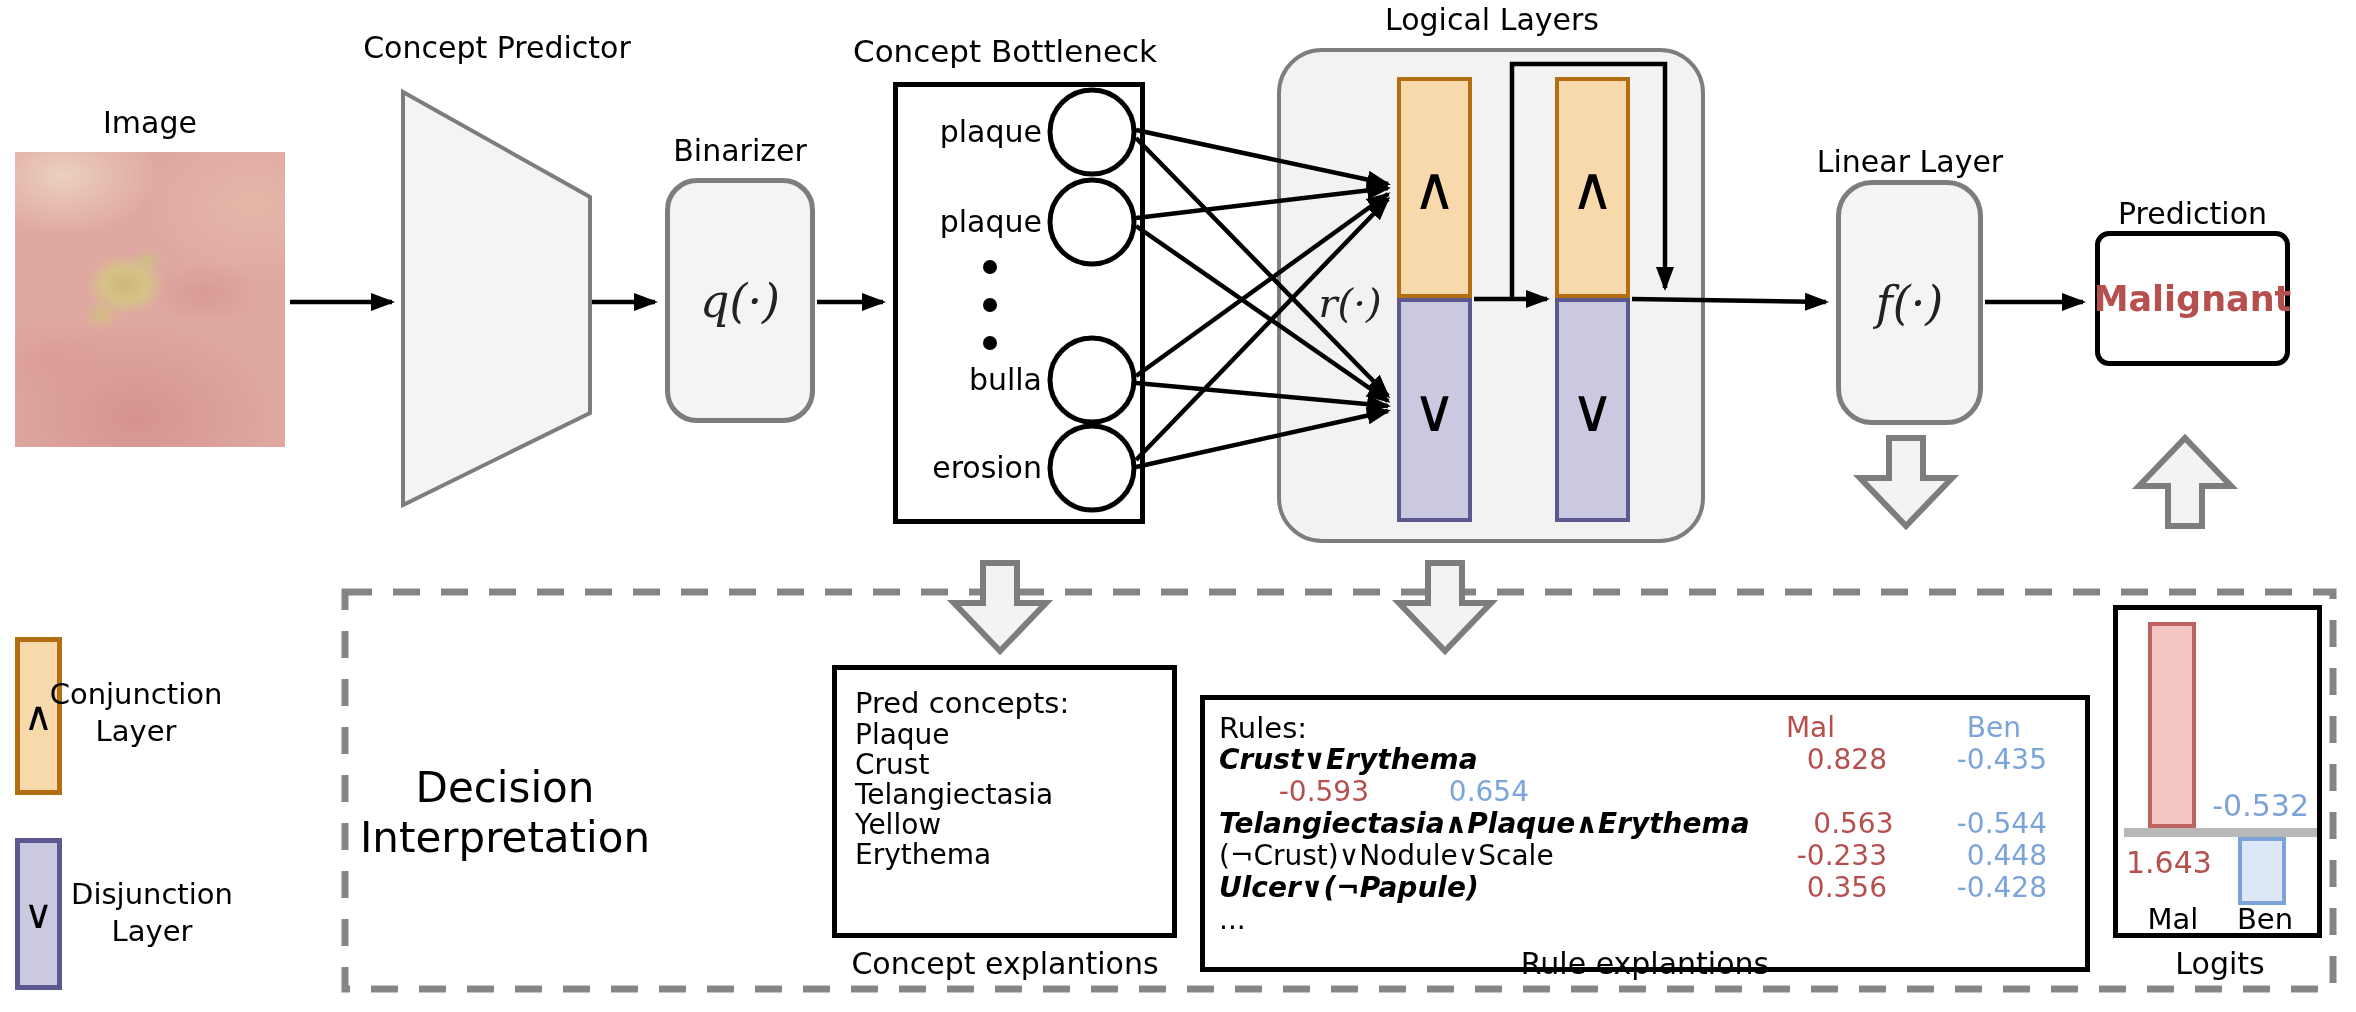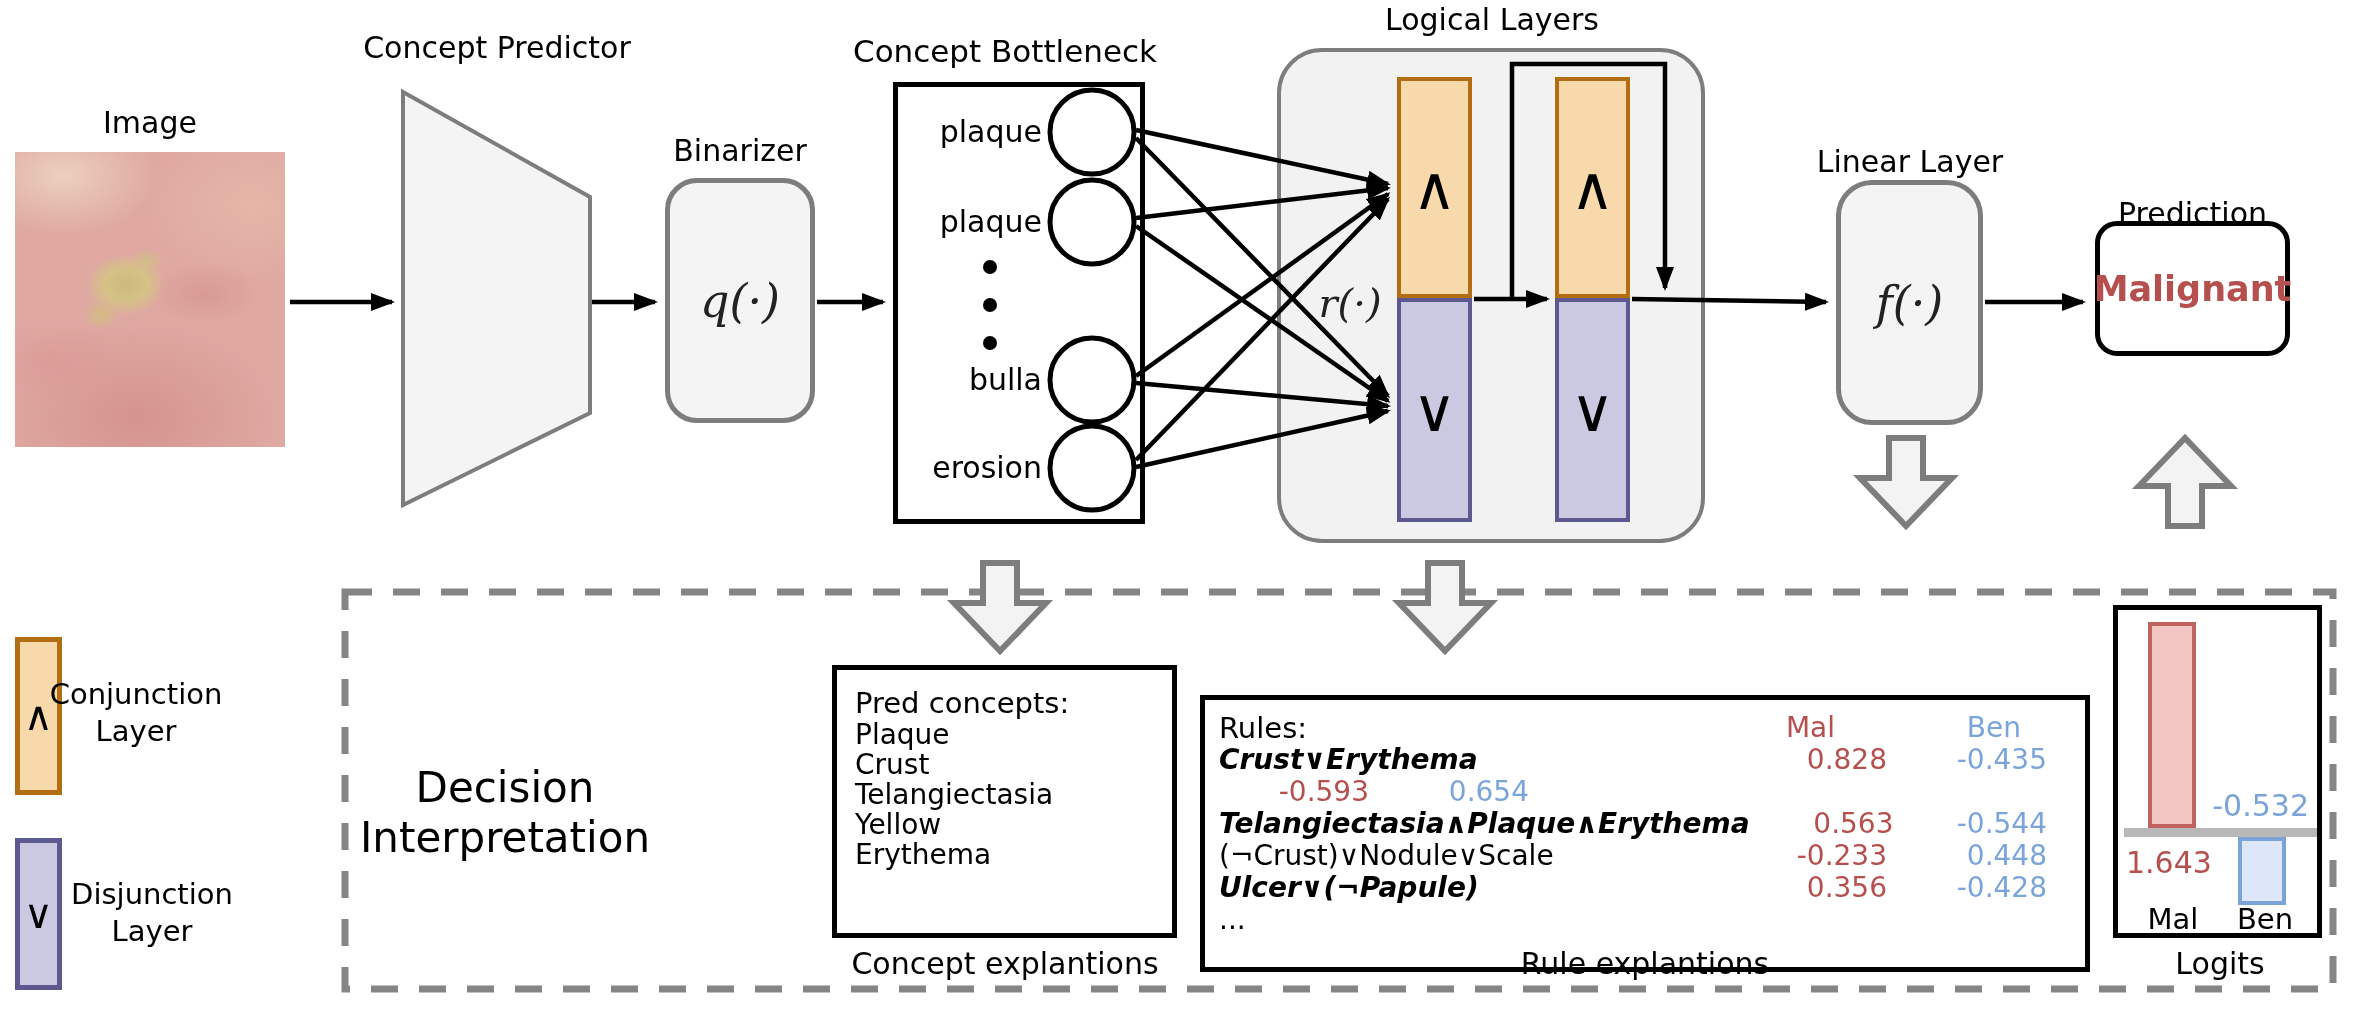--- a/index.html
+++ b/index.html
@@ -95,21 +95,21 @@
       <span>∨</span>
     </div>
   <div class="abs fn" style="left:1298px;top:280px;width:104px;text-align:center;font-size:40px;">r(·)</div>
 
   <div class="abs lbl" style="left:1760px;top:144px;width:300px;">Linear Layer</div>
   <div class="abs roundbox" style="left:1836px;top:180px;width:147px;height:245px;border-radius:36px;">
     <span class="fn">f(·)</span>
   </div>
 
   <div class="abs lbl" style="left:2090px;top:196px;width:205px;">Prediction</div>
-  <div class="abs blackbox" style="left:2095px;top:221px;width:195px;height:135px;border-radius:22px;display:flex;align-items:center;justify-content:center;">
+  <div class="abs blackbox" style="left:2095px;top:231px;width:195px;height:135px;border-radius:14px;display:flex;align-items:center;justify-content:center;">
     <span class="malignant">Malignant</span>
   </div>
 
   <div class="abs gate conj" style="left:15px;top:637px;width:47px;height:158px;font-size:40px;border-width:5px;">
       <span>∧</span>
     </div>
   <div class="abs legend-text" style="left:46px;top:676px;">
     <div>Conjunction</div>
     <div>Layer</div>
   </div>

